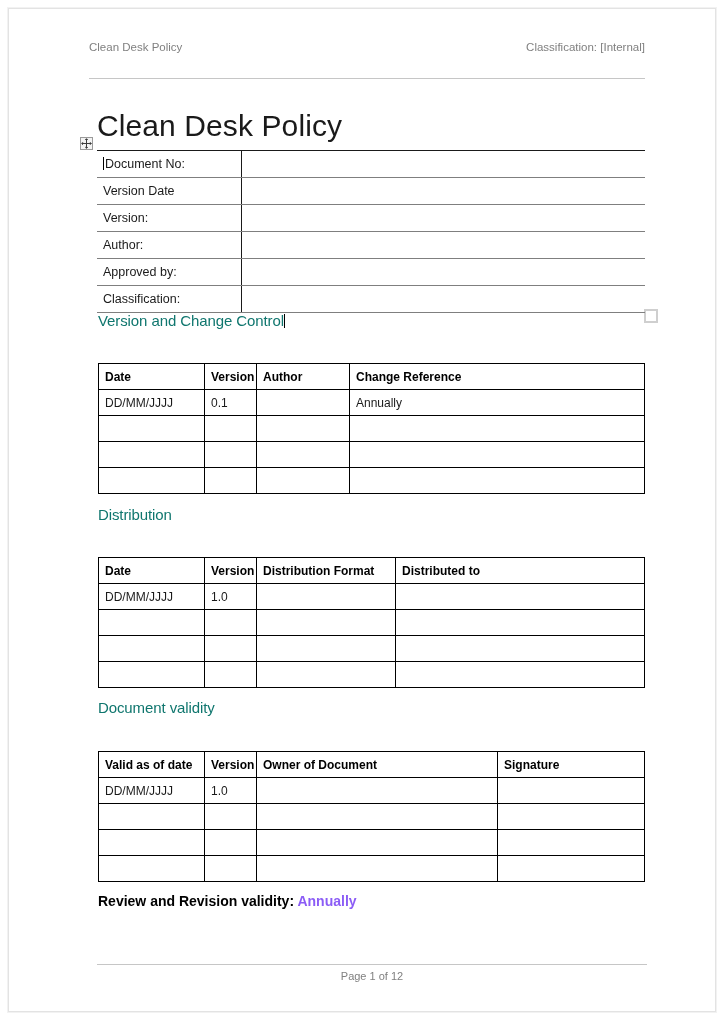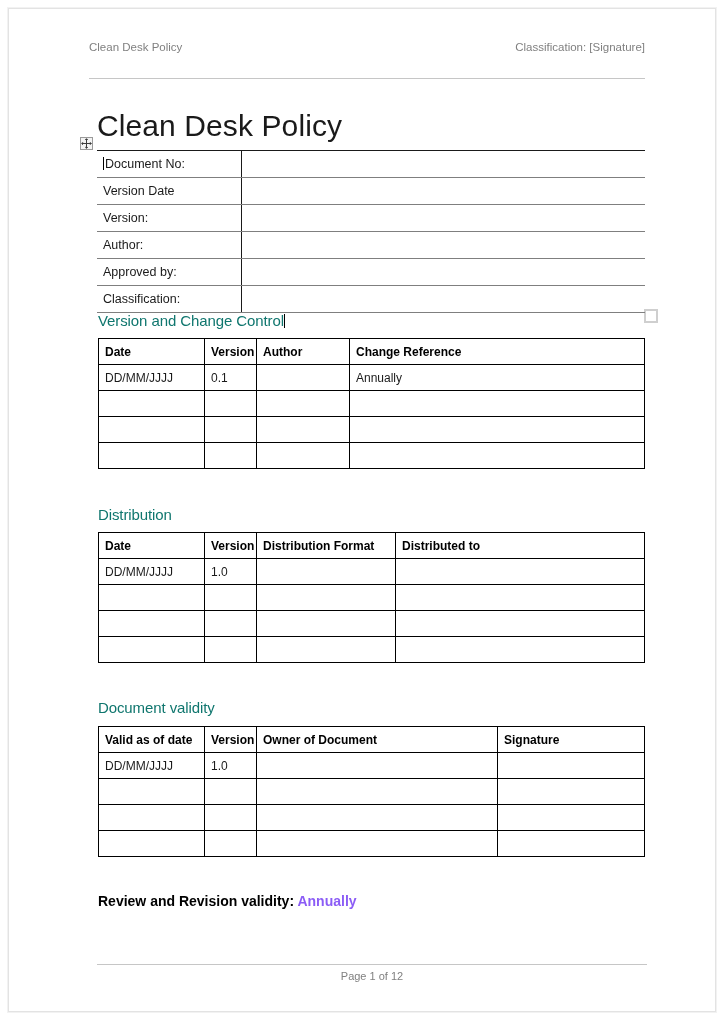--- a/index.html
+++ b/index.html
@@ -133,20 +133,21 @@
     background: #000;
     vertical-align: -2px;
   }
   
   .data-table {
     position: absolute;
     left: 89px;
     width: 546px;
     border-collapse: collapse;
     table-layout: fixed;
+    margin-top: 25px;
   }
   .data-table th,
   .data-table td {
     border: 1px solid #000000;
     height: 26px;
     padding: 0 0 0 6px;
     font-size: 12px;
     text-align: left;
     vertical-align: middle;
     color: #1a1a1a;
@@ -187,21 +188,21 @@
   }
 </style>
 </head>
 <body>
 
 <div class="viewport">
   <div class="page">
 
     <div class="doc-header">
       <span>Clean Desk Policy</span>
-      <span>Classification: [Signature]</span>
+      <span>Classification: [Internal]</span>
     </div>
     <div class="doc-header-rule"></div>
 
     <div class="doc-title">Clean Desk Policy</div>
 
     <div class="table-move-handle">
       <svg width="11" height="11" viewBox="0 0 11 11" aria-hidden="true">
         <path d="M5.5 0.8 L5.5 10.2 M0.8 5.5 L10.2 5.5" stroke="#3c3c3c" stroke-width="1"></path>
         <path d="M4.2 2.0 L5.5 0.7 L6.8 2.0 M4.2 9.0 L5.5 10.3 L6.8 9.0 M2.0 4.2 L0.7 5.5 L2.0 6.8 M9.0 4.2 L10.3 5.5 L9.0 6.8" stroke="#3c3c3c" stroke-width="1" fill="none"></path>
       </svg>

